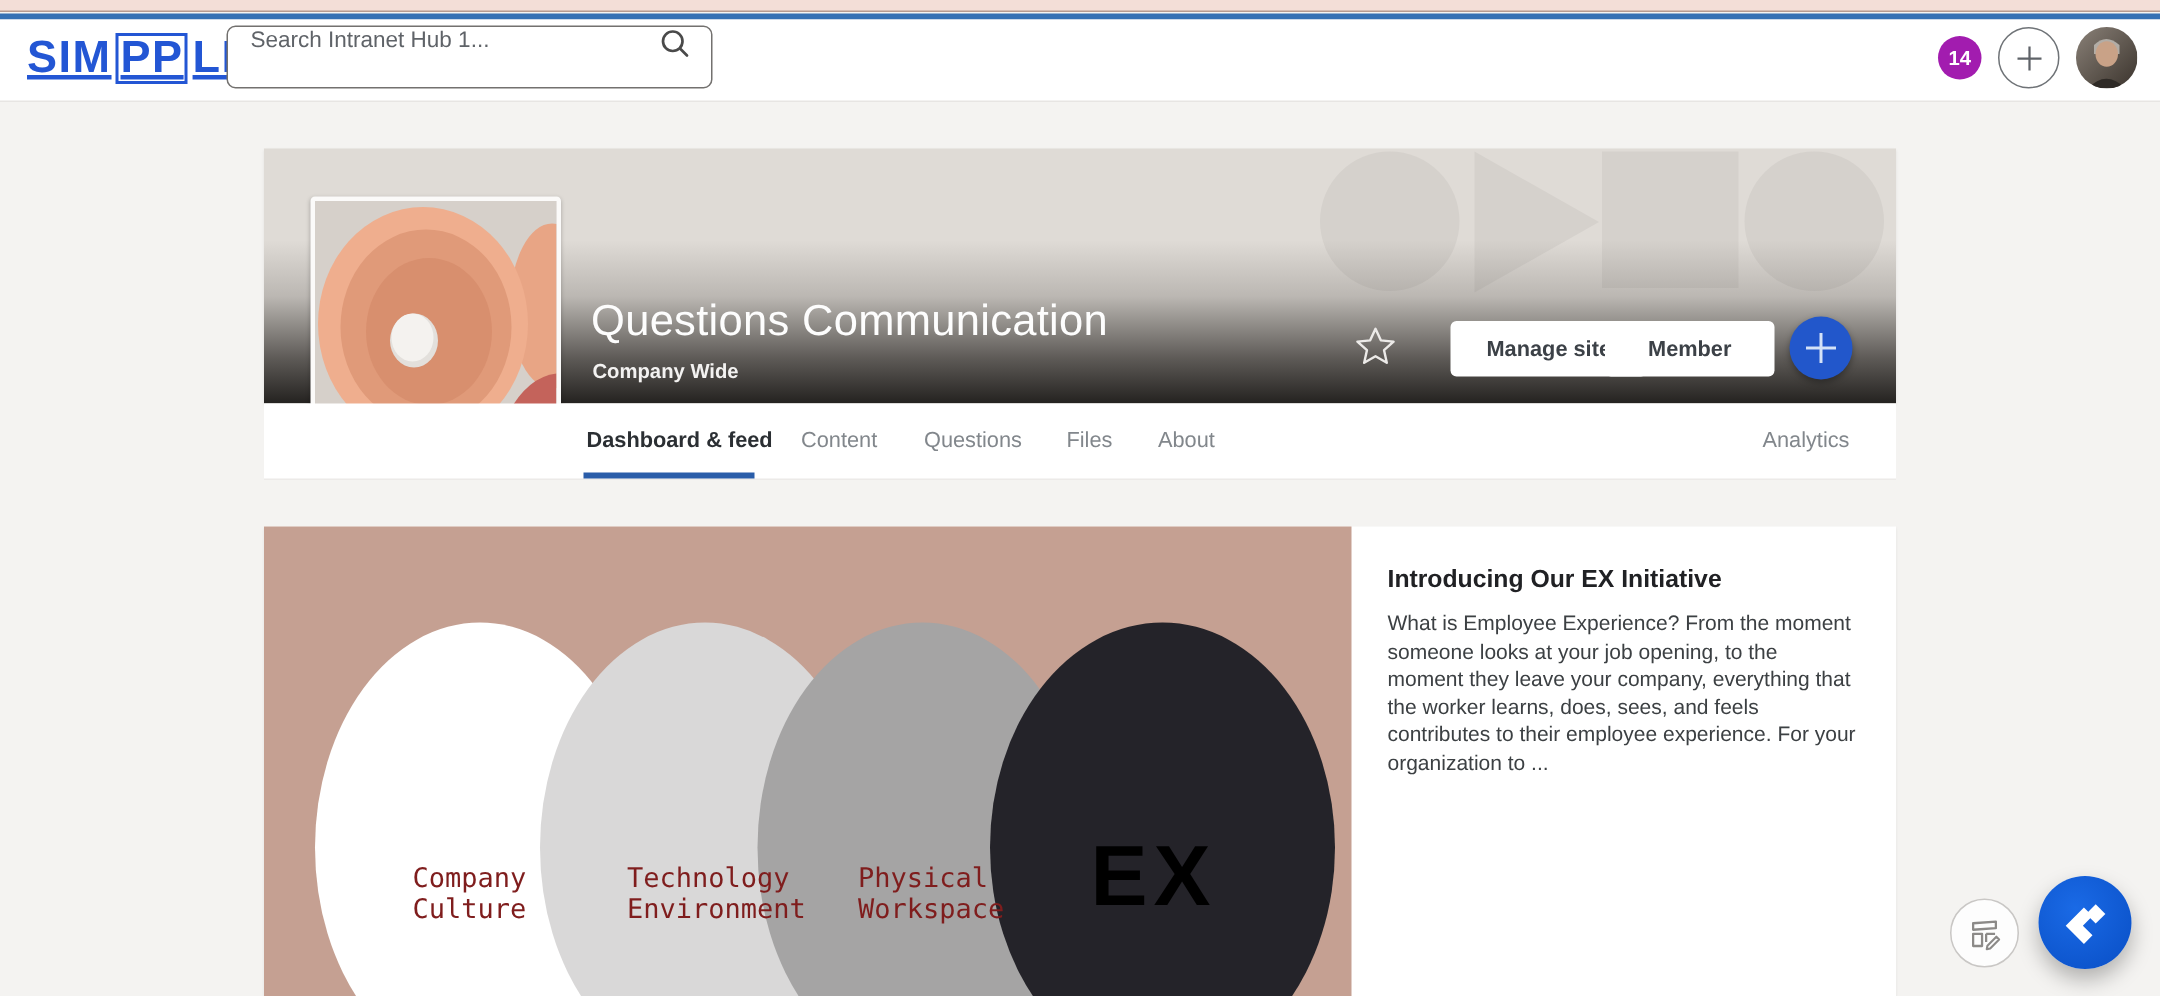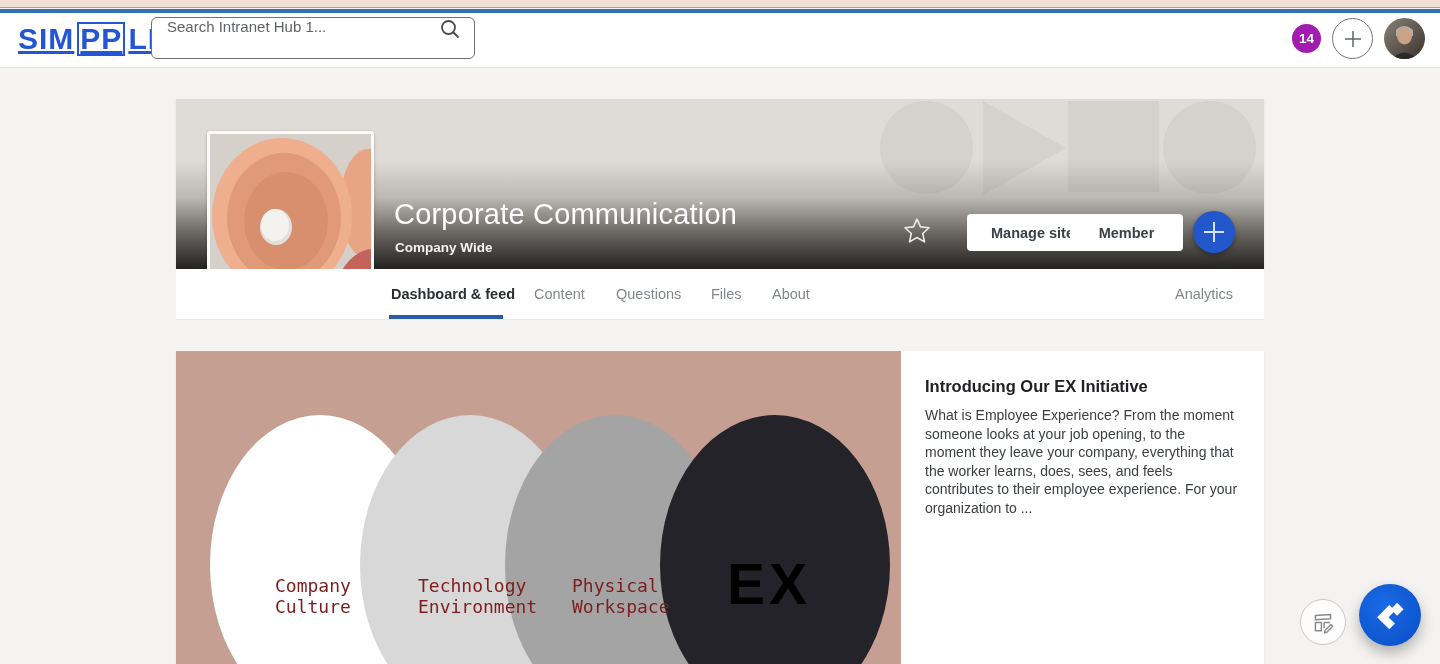--- a/index.html
+++ b/index.html
@@ -178,21 +178,21 @@
         <ellipse cx="158" cy="70" rx="28" ry="55" fill="#e8a585"></ellipse>
         <path d="M120 162 L161 162 L161 115 Q135 118 120 162 Z" fill="#c4635b"></path>
         <ellipse cx="72" cy="82" rx="70" ry="78" fill="#efae8e"></ellipse>
         <ellipse cx="74" cy="84" rx="57" ry="65" fill="#e09a79"></ellipse>
         <ellipse cx="76" cy="87" rx="42" ry="49" fill="#d88f6e"></ellipse>
         <ellipse cx="66" cy="93" rx="16" ry="18" fill="#e3e0dc"></ellipse>
         <ellipse cx="65" cy="91" rx="14" ry="16" fill="#f4f2ef"></ellipse>
       </svg>
     </div>
 
-    <div class="hero-title">Corporate Communication</div>
+    <div class="hero-title">Questions Communication</div>
     <div class="hero-subtitle">Company Wide</div>
 
     <div class="star-btn">
       <svg width="28" height="28" viewBox="0 0 26 26">
         <polygon points="13,2 16.3,9.2 24.2,10 18.3,15.3 20,23.1 13,19 6,23.1 7.7,15.3 1.8,10 9.7,9.2" fill="none" stroke="#eceae8" stroke-width="1.5" stroke-linejoin="round"></polygon>
       </svg>
     </div>
 
     <button class="hero-btn manage">Manage site</button>
     <button class="hero-btn member">Member</button>

